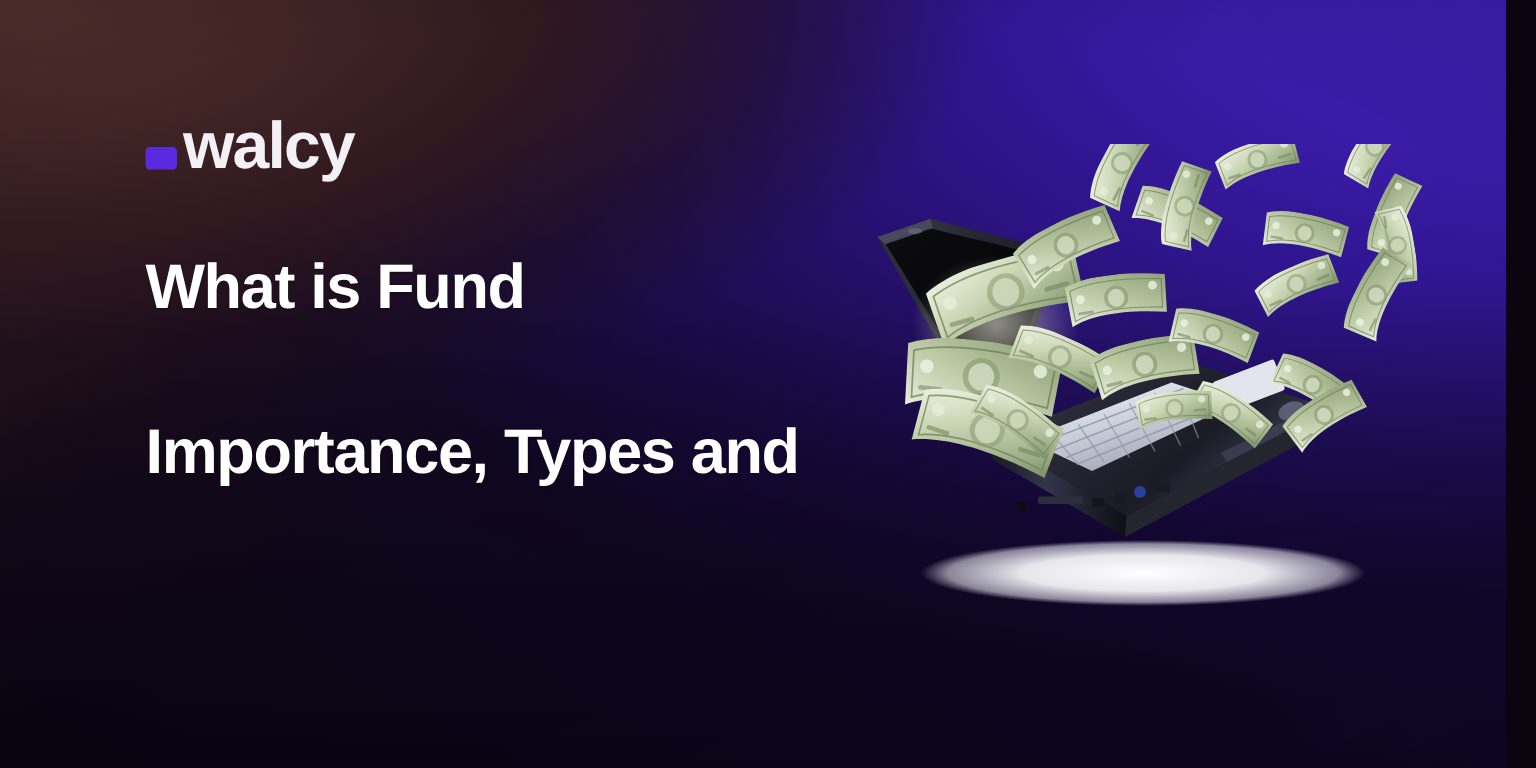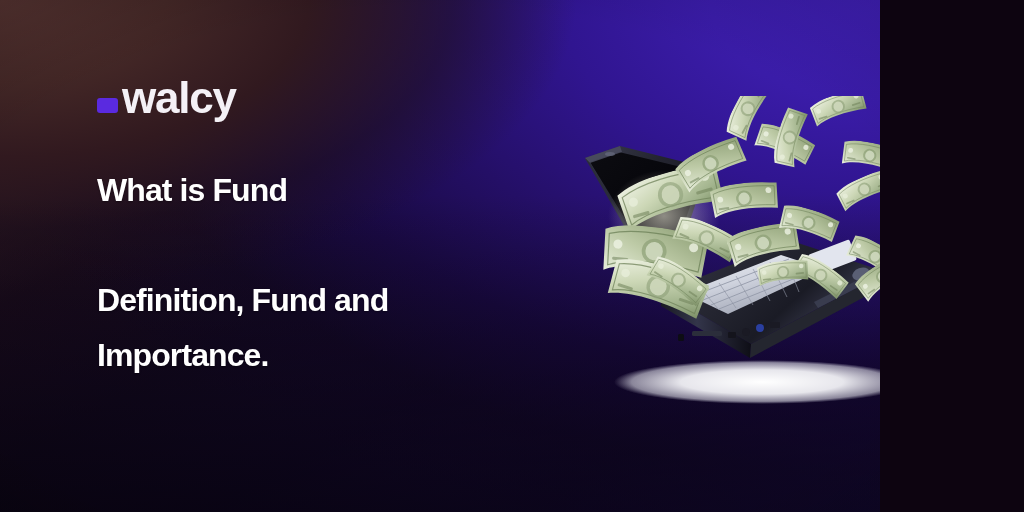--- a/index.html
+++ b/index.html
@@ -5,21 +5,21 @@
   * { margin:0; padding:0; box-sizing:border-box; }
   html, body {
     width:1024px; height:512px;
     overflow:hidden;
     background:#0d0410;
     font-family:"Liberation Sans", sans-serif;
   }
 
   #banner {
     position:relative;
-    width:880px; height:512px;
+    width:1004px; height:512px;
     overflow:hidden;
     background:#3b82f6;
   }
 
   
   .bg-layer { position:absolute; inset:0; }
 
   #bg-base {
     background:
       linear-gradient(150deg,
@@ -89,21 +89,21 @@
   #logo-word {
     font-size:44px;
     font-weight:700;
     letter-spacing:-1.2px;
     color:#f4f1f6;
     line-height:0.92;
   }
 
   #headline {
     margin-top:45px;
-    font-size:32px;
+    font-size:42px;
     font-weight:700;
     line-height:55px;
     letter-spacing:-0.9px;
     color:#ffffff;
     width:480px;
     text-shadow:0 1px 2px rgba(0,0,0,0.35);
   }
 
   
   #hero {
@@ -127,22 +127,21 @@
   <div id="text-col">
 
     <div id="logo">
       <span id="logo-dot"></span>
       <span id="logo-word">walcy</span>
     </div>
 
     <h1 id="headline">
       <span>What is Fund</span><br>
       <br>
-      <span>Definition, Fund and</span><br>
-      <span>Importance.</span>
+      <span>Importance, Types and</span><br>
     </h1>
 
   </div>
 
   <div id="hero">
     <svg viewBox="0 0 468 330" xmlns="http://www.w3.org/2000/svg">
       <defs>
         <linearGradient id="lidOut" x1="0" y1="0" x2="1" y2="1">
           <stop offset="0%" stop-color="#3a3c4c"></stop>
           <stop offset="35%" stop-color="#23242f"></stop>

